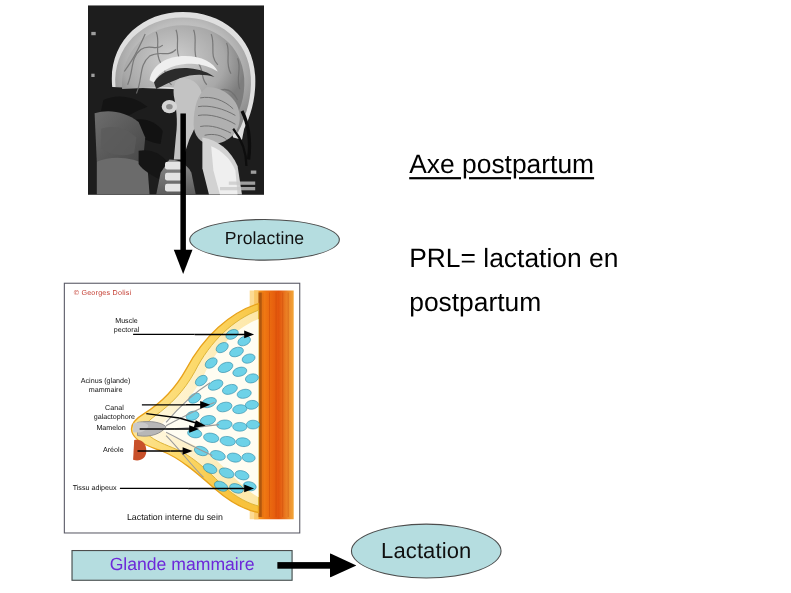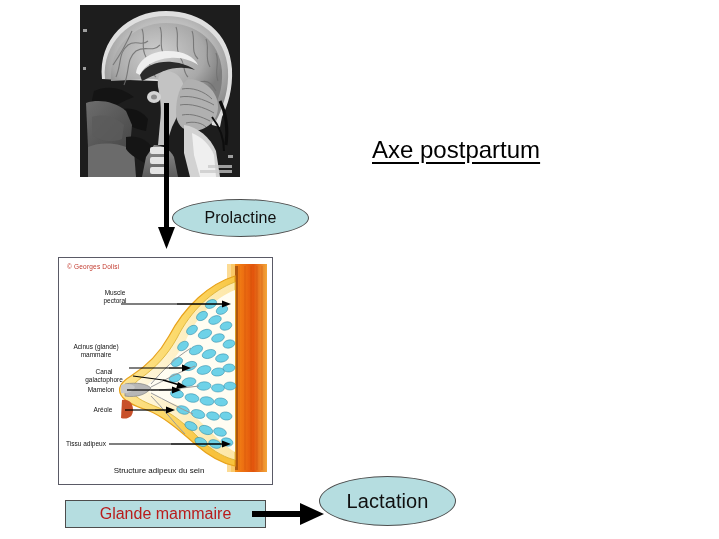--- a/index.html
+++ b/index.html
@@ -102,21 +102,21 @@
     justify-content: center;
   }
   #glande-node {
     left: 65px;
     top: 500px;
     width: 201px;
     height: 28px;
   }
   #glande-node span {
     font-size: 16px;
-    color: #b91c1c;
+    color: #6d28d9;
     line-height: 1;
   }
 
   
   .arrow-horiz {
     position: absolute;
     left: 252px;
     top: 503px;
     width: 72px;
     height: 22px;
@@ -416,34 +416,35 @@
       <div>Canal</div>
       <div>galactophore</div>
     </div>
 
     <div style="position:absolute;left:16px;top:128px;width:52px;text-align:center;font-size:6.5px;line-height:8px;color:#111;">Mamelon</div>
 
     <div style="position:absolute;left:22px;top:148px;width:44px;text-align:center;font-size:6.5px;line-height:8px;color:#111;">Aréole</div>
 
     <div style="position:absolute;left:2px;top:182px;width:50px;text-align:center;font-size:6.5px;line-height:8px;color:#111;">Tissu adipeux</div>
 
-    <div style="position:absolute;left:0;top:208px;width:200px;text-align:center;font-size:8px;color:#111;">Structure adipeux du sein</div>
+    <div style="position:absolute;left:0;top:208px;width:200px;text-align:center;font-size:8px;color:#111;">Lactation interne du sein</div>
   </div>
 
   <div class="rect-node" id="glande-node">
     <span>Glande mammaire</span>
   </div>
 
   <div class="arrow-horiz">
     <svg width="72" height="22" viewBox="0 0 72 22" aria-hidden="true">
       <rect x="0" y="8" width="55" height="6" fill="#000000"></rect>
       <polygon points="72,11 48,0 48,22" fill="#000000"></polygon>
     </svg>
   </div>
 
   <div class="ellipse" id="lactation-node">
     <span>Lactation</span>
   </div>
 
   <div id="slide-title">Axe postpartum</div>
 
+  <div id="slide-body">PRL= lactation en postpartum</div>
 
 </div>
 
 </body></html>

